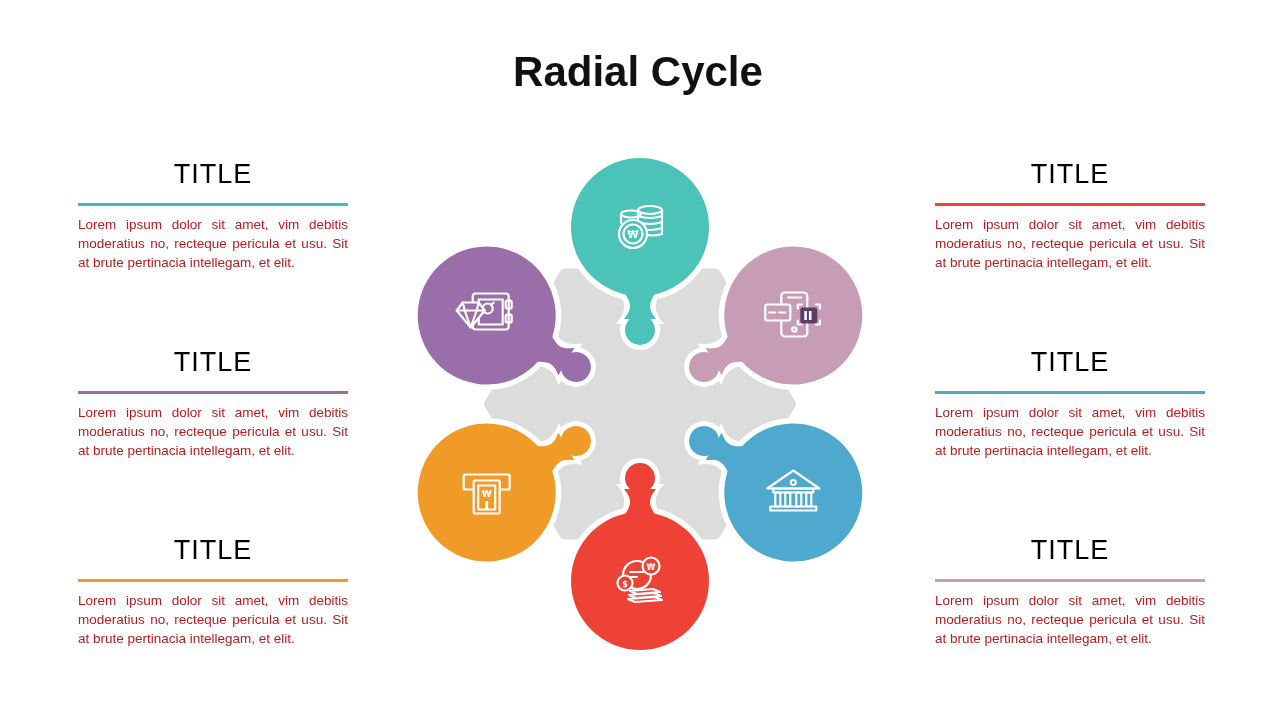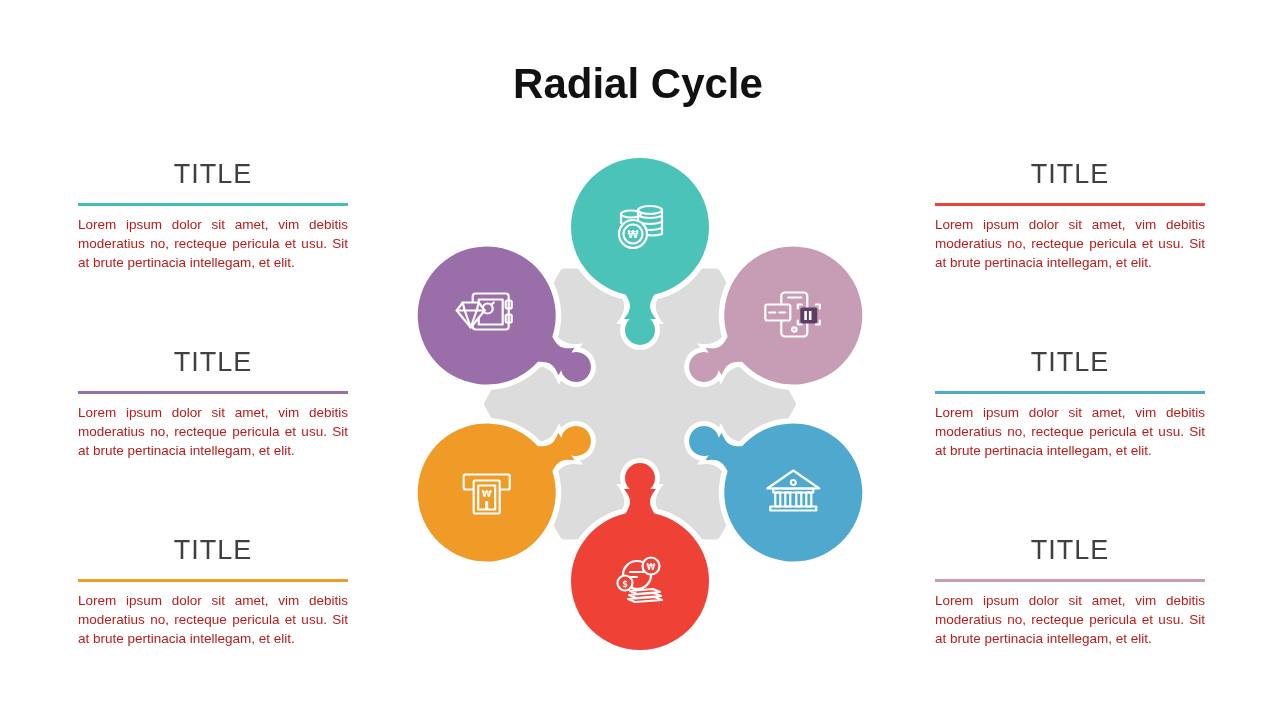--- a/index.html
+++ b/index.html
@@ -1,21 +1,21 @@
 <!DOCTYPE html>
 <html><head>
 <meta charset="utf-8">
 <style>
   html,body{margin:0;padding:0;background:#fff;}
   .slide{position:relative;width:1280px;height:720px;background:#ffffff;overflow:hidden;
          font-family:"Liberation Sans", sans-serif;}
   .slide-title{position:absolute;top:48px;left:0;width:1252px;text-align:center;
-               font-size:42px;font-weight:800;color:#111;letter-spacing:0px;margin:12px;}
+               font-size:42px;font-weight:800;color:#111;letter-spacing:0px;margin:0;padding-left:12px;}
   .tblock{position:absolute;width:270px;text-align:center;}
-  .tblock h2{margin:0;font-size:27px;font-weight:400;color:#404040;letter-spacing:1px;line-height:1.05;}
+  .tblock h2{margin:0;font-size:27px;font-weight:400;color:#000000;letter-spacing:1px;line-height:1.05;}
   .accent{height:2.5px;width:100%;margin-top:15px;}
   .tblock p{margin:9px 0 0 0;font-size:13.5px;line-height:1.42;color:#b91c1c;
             text-align:justify;}
   .diagram{position:absolute;left:400px;top:154px;}
   .hex{fill:currentColor;stroke:currentColor;stroke-width:8;stroke-linejoin:round;}
   .halo{fill:#ffffff;}
   .shape{fill:currentColor;}
   .icon{stroke:#ffffff;stroke-width:2.2;fill:none;stroke-linecap:round;stroke-linejoin:round;}
   .icon .mask{fill:currentColor;}
   .icon text{fill:#ffffff;stroke:none;font-family:"DejaVu Sans", sans-serif;font-weight:bold;text-anchor:middle;}

